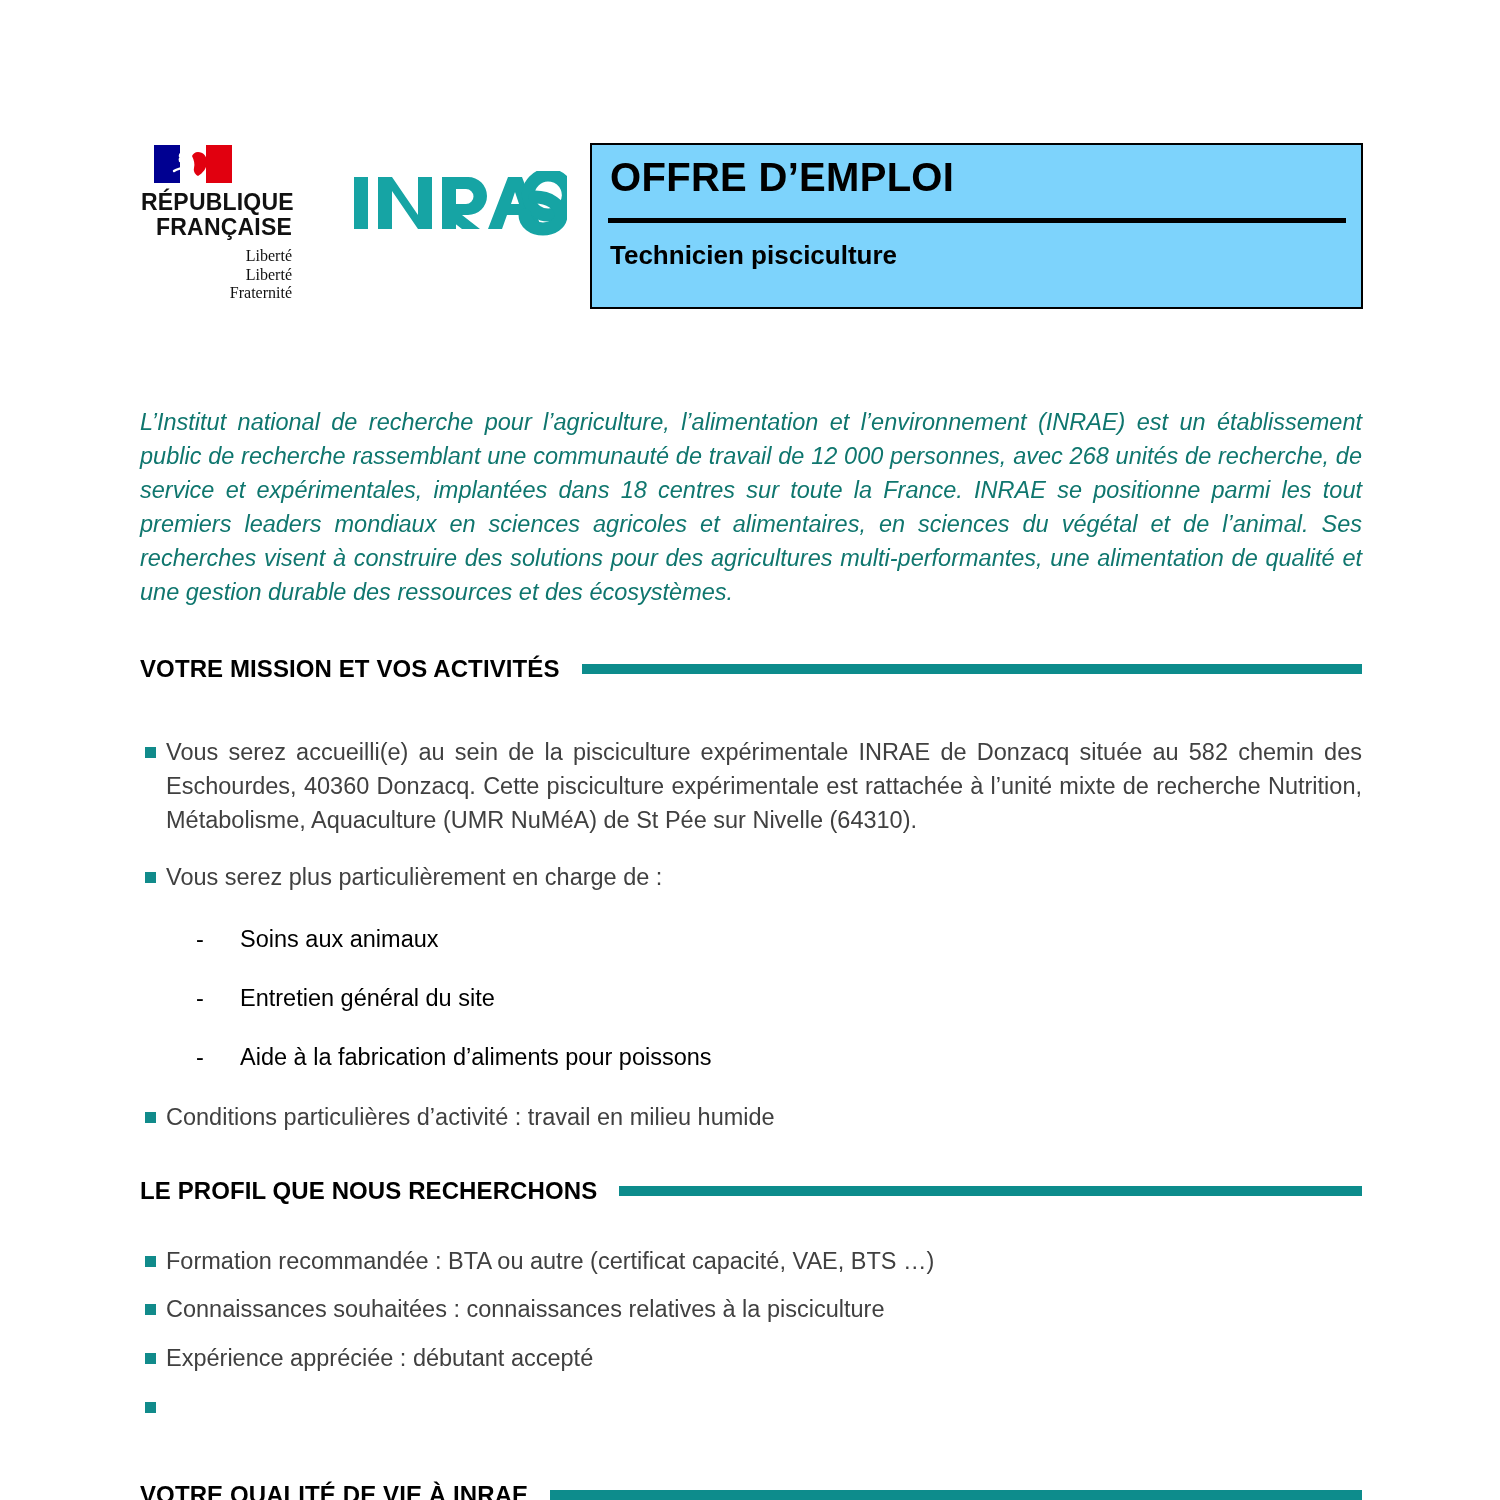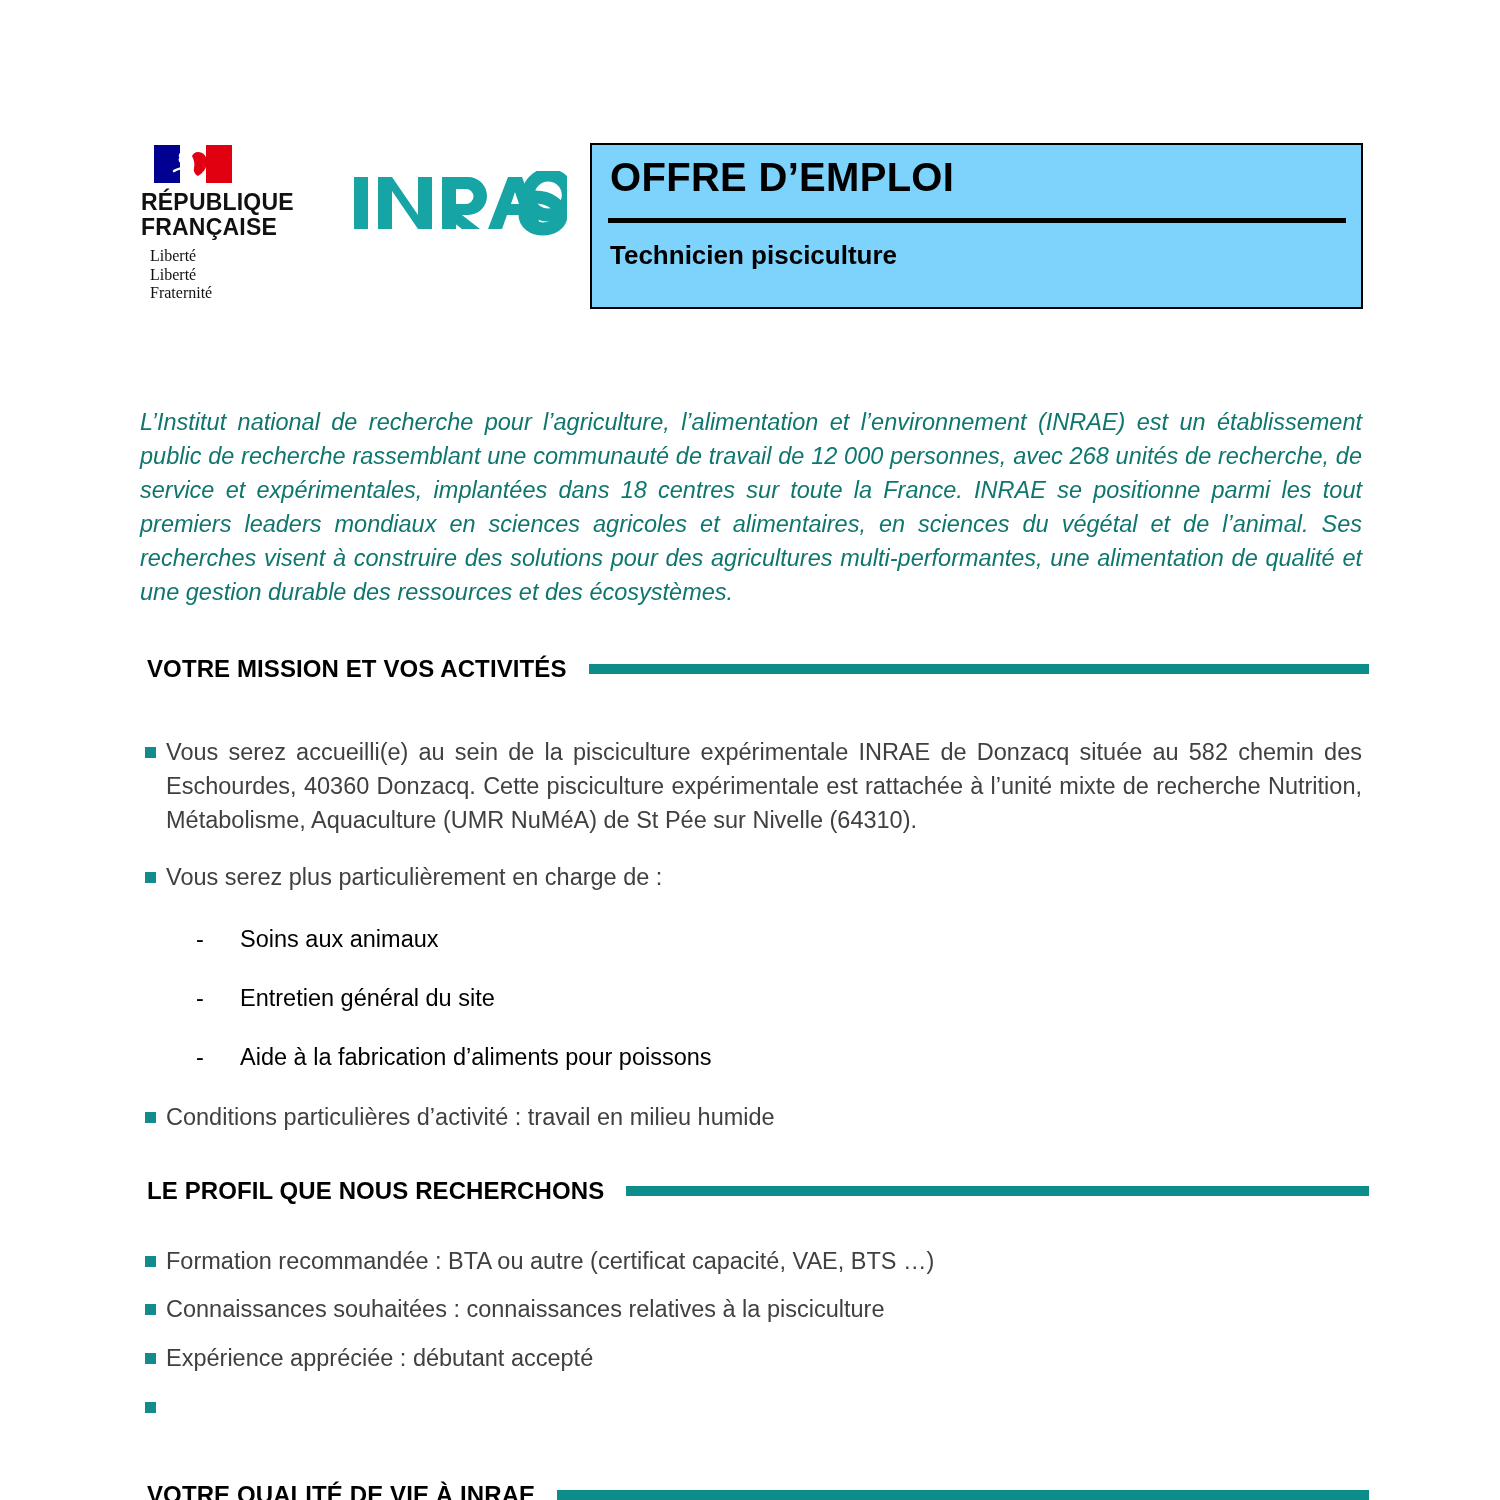--- a/index.html
+++ b/index.html
@@ -22,20 +22,21 @@
     background: #ffffff;
   }
 
   
   .header {
     position: absolute;
     left: 0;
     top: 0;
     width: 1500px;
     height: 330px;
+    text-align: right;
   }
   .logos {
     position: absolute;
     left: 140px;
     top: 145px;
     display: flex;
     align-items: flex-start;
     gap: 60px;
   }
   .marianne {
@@ -116,21 +117,21 @@
     width: 1222px;
     font-style: italic;
     font-size: 23.5px;
     line-height: 34px;
     text-align: justify;
     color: #0f766e;
   }
 
   .section {
     position: absolute;
-    left: 147px;
+    left: 140px;
     width: 1222px;
     display: flex;
     align-items: center;
     gap: 22px;
   }
   .section-title {
     font-weight: 700;
     font-size: 24px;
     letter-spacing: 0.1px;
     white-space: nowrap;

